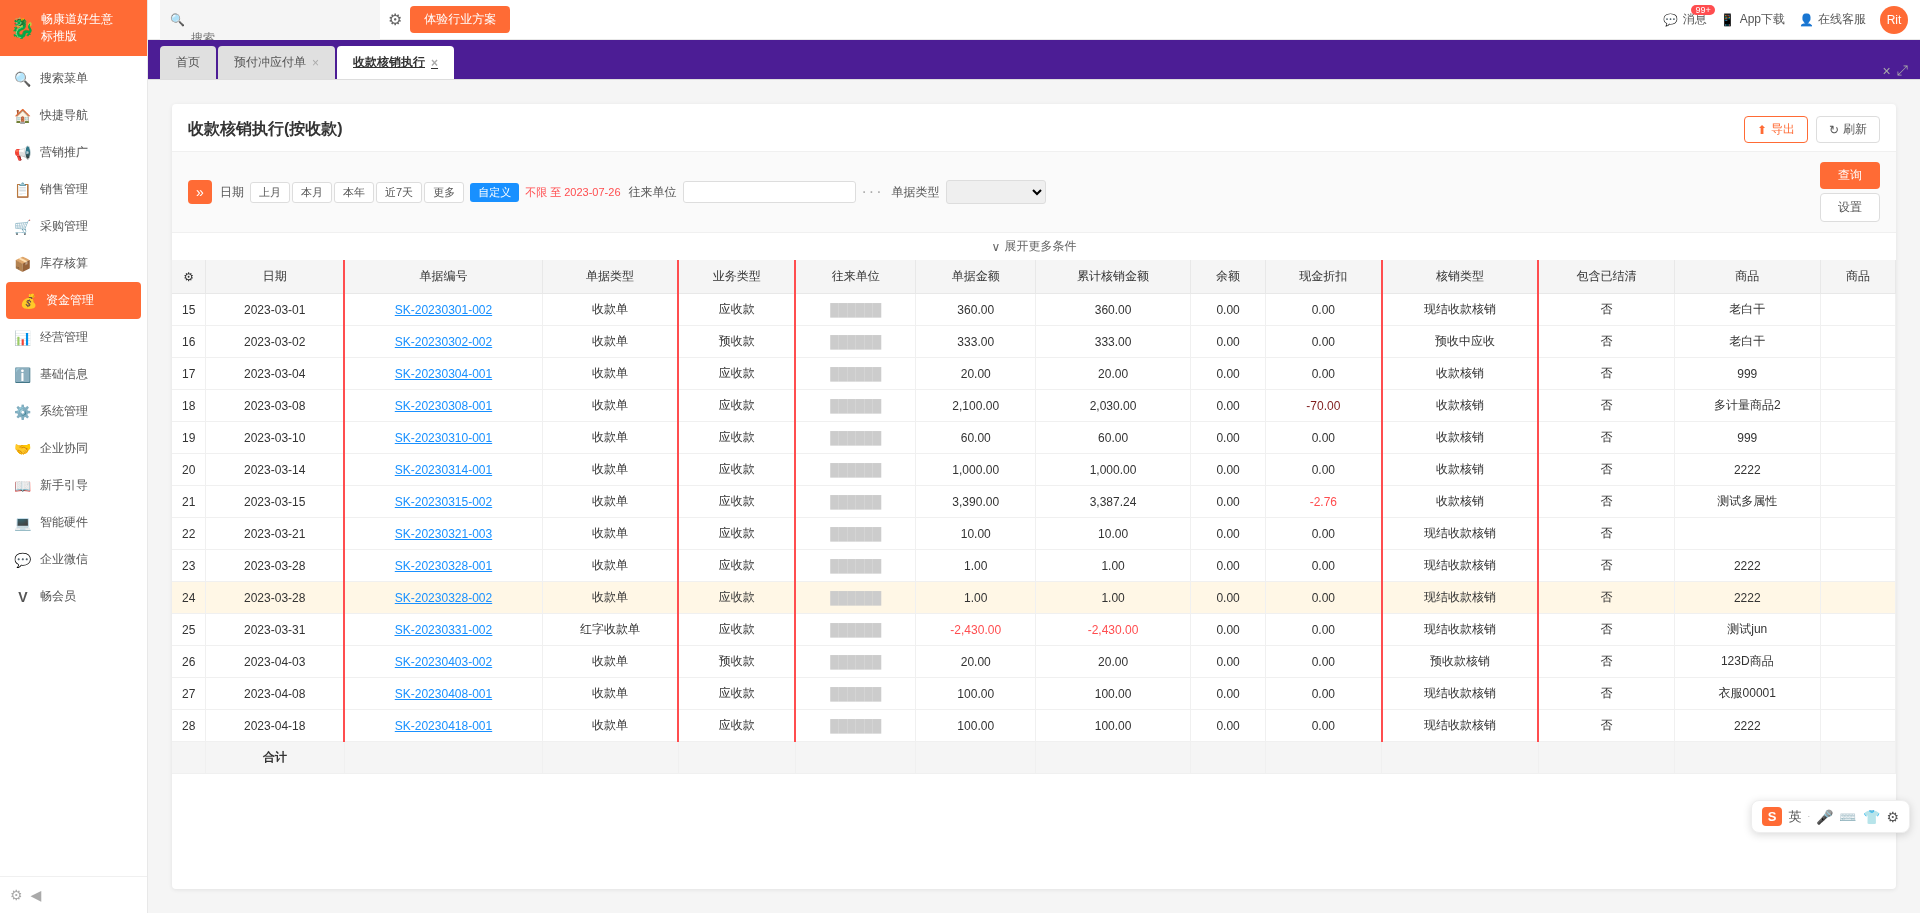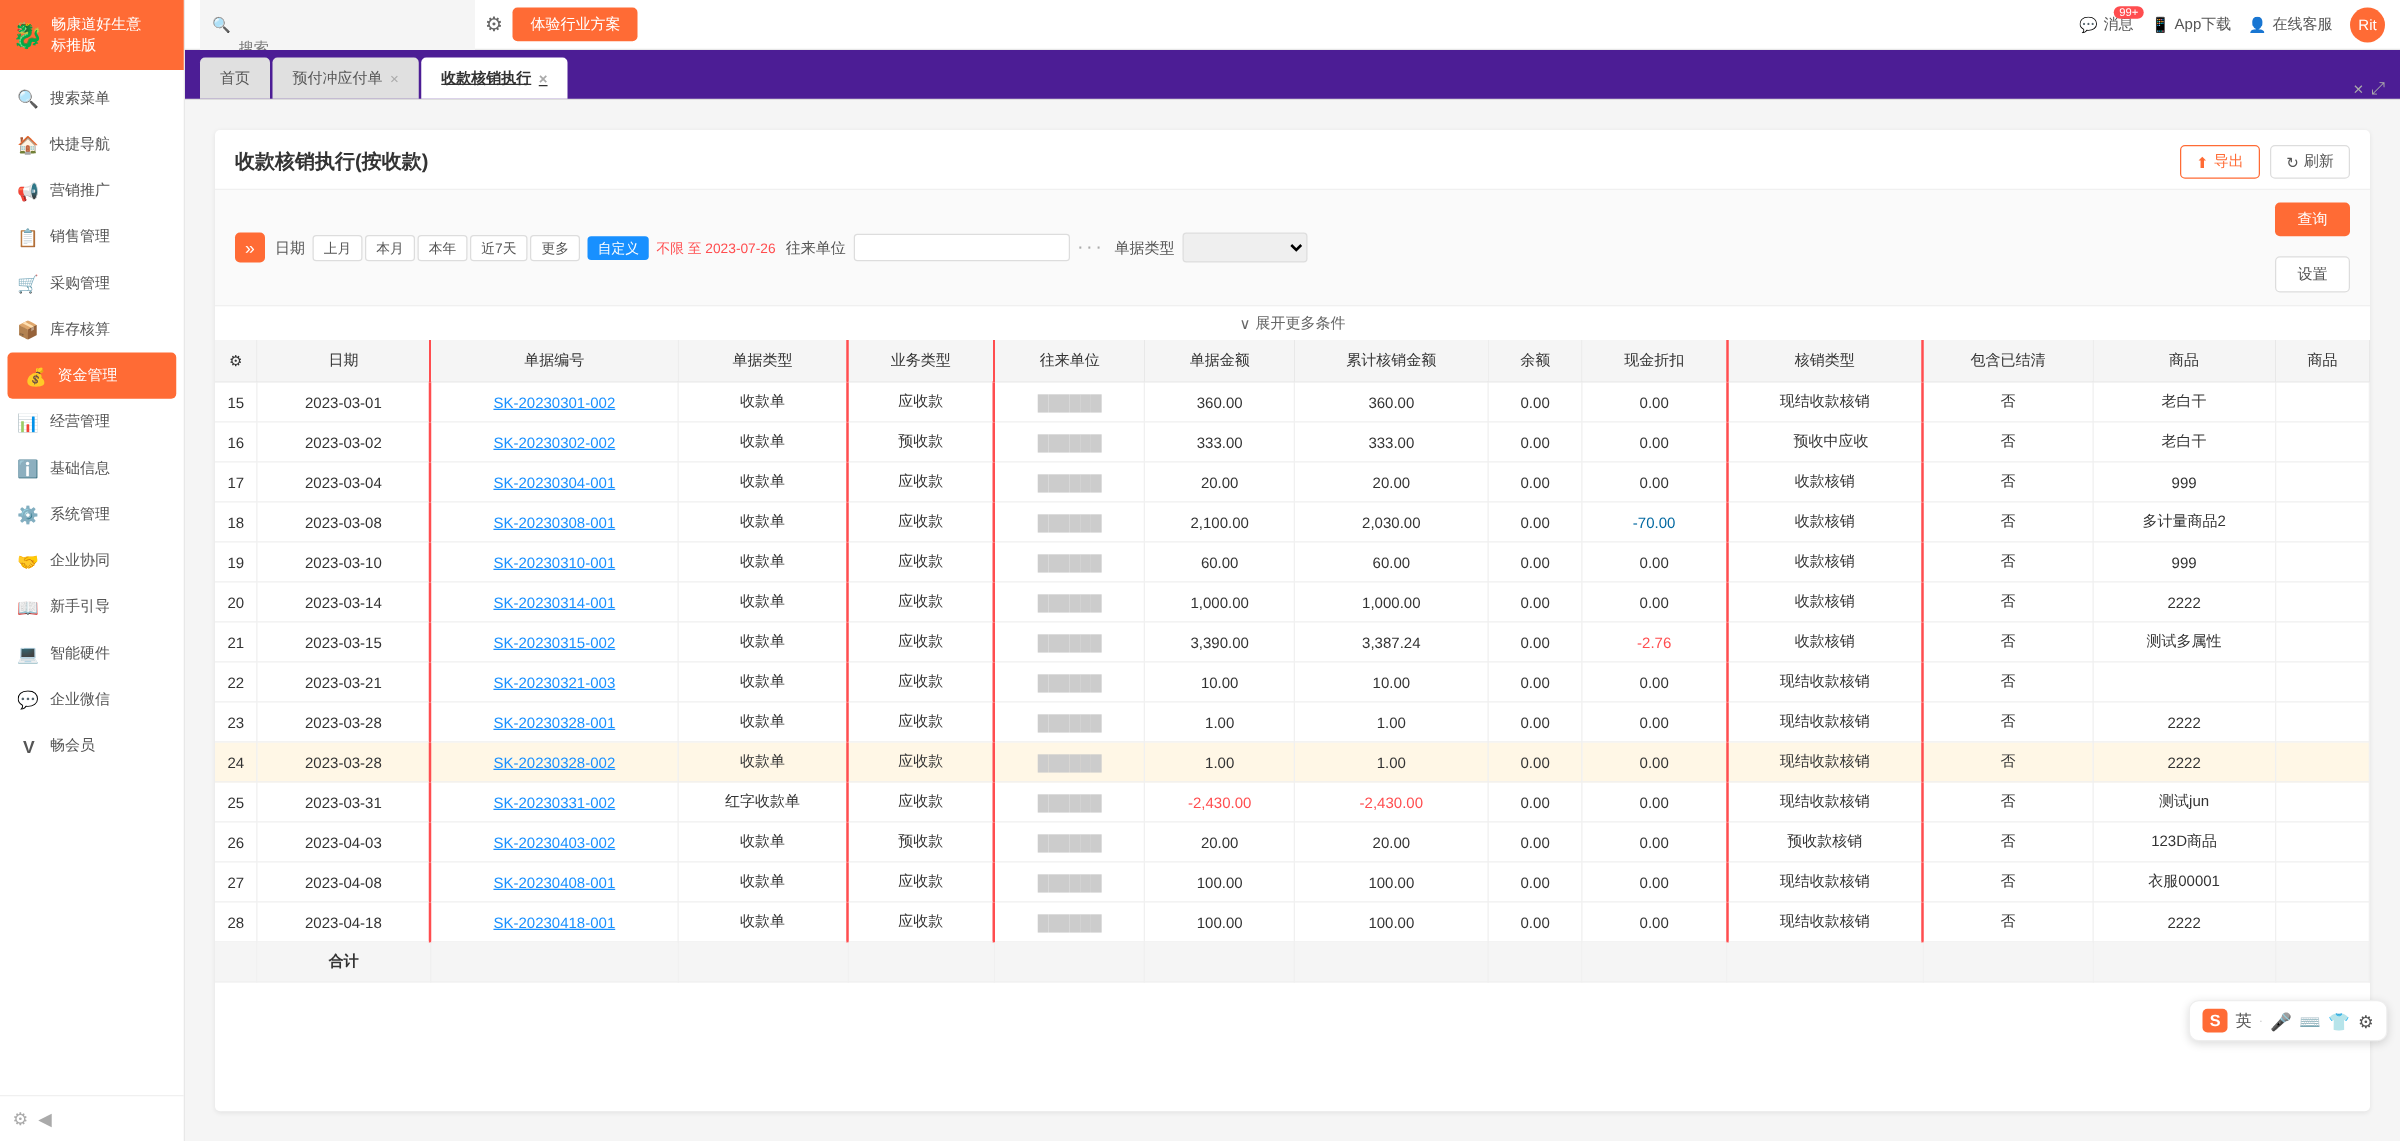--- a/index.html
+++ b/index.html
@@ -246,21 +246,21 @@
         <span class="filter-label">往来单位</span>
         <input class="filter-input" type="text" style="">
         <span class="filter-dots">···</span>
       </div>
       <div class="filter-section">
         <span class="filter-label">单据类型</span>
         <select class="filter-select">
           <option value=""></option>
         </select>
       </div>
-      <div style="margin-left: auto; display: flex; gap: 16px; flex-direction: column;">
+      <div style="margin-left: auto; display: flex; gap: 4px; flex-direction: column;">
         <button class="btn-query">查询</button>
         <button class="btn-setting">设置</button>
       </div>
     </div>
 
     <div class="expand-more">
       <span>∨</span>
       <span>展开更多条件</span>
     </div>
 
@@ -336,21 +336,21 @@
             <tr>
               <td>18</td>
               <td>2023-03-08</td>
               <td style="border-left: 2px solid rgb(255, 77, 79);"><a class="link" href="#">SK-20230308-001</a></td>
               <td>收款单</td>
               <td style="border-left: 2px solid rgb(255, 77, 79); border-right: 2px solid rgb(255, 77, 79);">应收款</td>
               <td style="color: rgb(204, 204, 204);">██████</td>
               <td>2,100.00</td>
               <td>2,030.00</td>
               <td>0.00</td>
-              <td style="color: #0369a1;">-70.00</td>
+              <td style="color: #7f1d1d;">-70.00</td>
               <td style="border-left: 2px solid rgb(255, 77, 79); border-right: 2px solid rgb(255, 77, 79);">收款核销</td>
               <td>否</td>
               <td>多计量商品2</td>
               <td></td>
             </tr>
             <tr>
               <td>19</td>
               <td>2023-03-10</td>
               <td style="border-left: 2px solid rgb(255, 77, 79);"><a class="link" href="#">SK-20230310-001</a></td>
               <td>收款单</td>
@@ -441,21 +441,21 @@
               <td>0.00</td>
               <td>0.00</td>
               <td style="border-left: 2px solid rgb(255, 77, 79); border-right: 2px solid rgb(255, 77, 79);">现结收款核销</td>
               <td>否</td>
               <td>2222</td>
               <td></td>
             </tr>
             <tr>
               <td>25</td>
               <td>2023-03-31</td>
-              <td style="border-left: 2px solid rgb(255, 77, 79);"><a class="link" href="#">SK-20230331-002</a></td>
+              <td style="border-left: 2px solid rgb(255, 77, 79); text-decoration: underline;"><a class="link" href="#">SK-20230331-002</a></td>
               <td>红字收款单</td>
               <td style="border-left: 2px solid rgb(255, 77, 79); border-right: 2px solid rgb(255, 77, 79);">应收款</td>
               <td style="color: rgb(204, 204, 204);">██████</td>
               <td style="color: rgb(255, 77, 79);">-2,430.00</td>
               <td style="color: rgb(255, 77, 79);">-2,430.00</td>
               <td>0.00</td>
               <td>0.00</td>
               <td style="border-left: 2px solid rgb(255, 77, 79); border-right: 2px solid rgb(255, 77, 79);">现结收款核销</td>
               <td>否</td>
               <td>测试jun</td>

